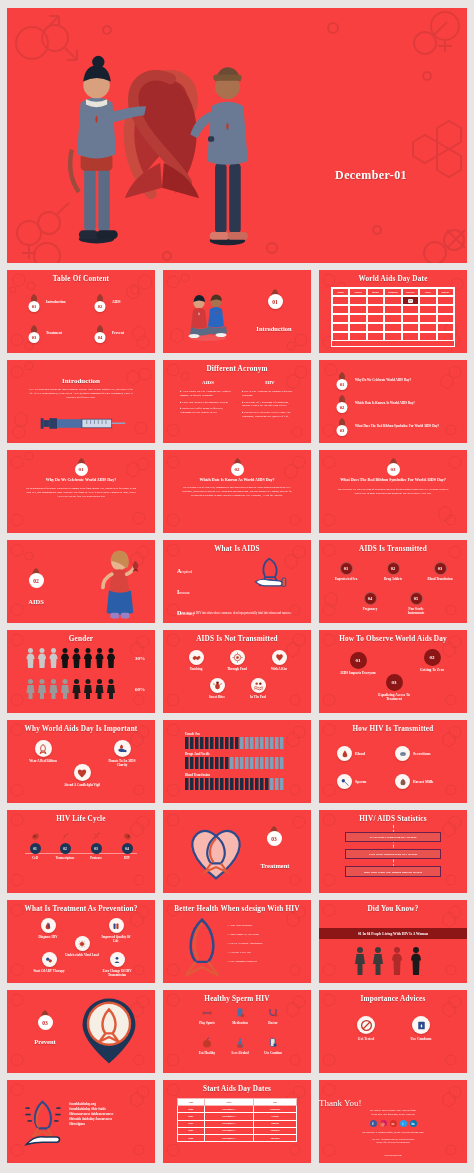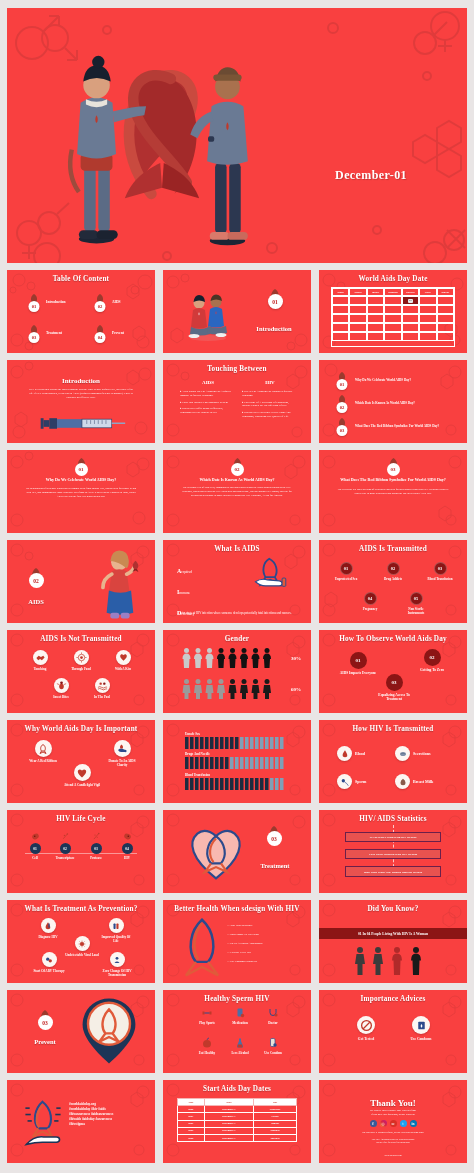--- a/index.html
+++ b/index.html
@@ -357,21 +357,21 @@
       <svg class="bg" viewBox="0 0 148 83">
           <g stroke="#8c2a2a" stroke-width=".8" fill="none">
             <circle cx="10" cy="10" r="6"></circle>
             <circle cx="22" cy="16" r="4"></circle>
             <circle cx="138" cy="12" r="6"></circle>
             <circle cx="10" cy="70" r="6"></circle>
             <circle cx="134" cy="72" r="5"></circle>
             <path d="M124 18 l6 -4 l6 4 l0 7 l-6 4 l-6 -4z"></path>
           </g>
         </svg>
-      <div class="s-title">Touching Between</div>
+      <div class="s-title">Different Acronym</div>
       <div style="position:absolute;left:16px;top:20px;width:58px;text-align:center;font-size:5px;font-weight:bold">AIDS</div>
       <div style="position:absolute;left:78px;top:20px;width:58px;text-align:center;font-size:5px;font-weight:bold">HIV</div>
       <ul style="position:absolute;left:17px;top:30px;width:54px;list-style:none">
         <li class="tinier" style="margin-bottom:3px"><span style="color:#fff">▸ </span><span>AIDS Stands For The Acronym For Acquired Immune Deficiency Syndrome</span></li>
         <li class="tinier" style="margin-bottom:3px"><span style="color:#fff">▸ </span><span>Virus That Invades That Immunity System</span></li>
         <li class="tinier"><span style="color:#fff">▸ </span><span>Patient Will Suffer Minor Difficulties, Symptoms Will Be Similar To Flu</span></li>
       </ul>
       <ul style="position:absolute;left:79px;top:30px;width:54px;list-style:none">
         <li class="tinier" style="margin-bottom:3px"><span style="color:#fff">▸ </span><span>HIV Is The Acronym For Human Deficiency Syndrome</span></li>
         <li class="tinier" style="margin-bottom:3px"><span style="color:#fff">▸ </span><span>Last Stage Of A Spectrum Of Conditions, Initially Caused By The Infection Of HIV</span></li>
@@ -573,20 +573,111 @@
       <div style="position:absolute;left:82px;top:52px;width:30px" class="ctr">
         <div class="dotnum">05</div>
         <div class="lbl" style="margin-top:2px">Non Sterile Instruments</div>
       </div>
     </div>
 
     <div class="slide">
       <svg class="bg" viewBox="0 0 148 83">
           <g stroke="#8c2a2a" stroke-width=".8" fill="none">
             <circle cx="10" cy="10" r="6"></circle>
+            <circle cx="136" cy="12" r="6"></circle>
+            <circle cx="10" cy="70" r="6"></circle>
+            <circle cx="132" cy="70" r="5"></circle>
+            <path d="M124 16 l6 -4 l6 4 l0 7 l-6 4 l-6 -4z"></path>
+          </g>
+        </svg>
+      <div class="s-title">Gender</div>
+      <svg style="position:absolute;left:18px;top:17px;width:92px;height:22px" viewBox="0 0 184 44">
+        <g fill="#c9c9c9">
+            <g>
+              <circle cx="11" cy="7" r="5"></circle>
+              <path d="M11 13 q-8 0 -8 11 l2 0 l1 18 l10 0 l1 -18 l2 0 q0 -11 -8 -11z"></path>
+            </g>
+        <g transform="translate(23)">
+              <circle cx="11" cy="7" r="5"></circle>
+              <path d="M11 13 q-8 0 -8 11 l2 0 l1 18 l10 0 l1 -18 l2 0 q0 -11 -8 -11z"></path>
+            </g>
+        <g transform="translate(46)">
+              <circle cx="11" cy="7" r="5"></circle>
+              <path d="M11 13 q-8 0 -8 11 l2 0 l1 18 l10 0 l1 -18 l2 0 q0 -11 -8 -11z"></path>
+            </g>
+          </g>
+        <g fill="#121212">
+            <g transform="translate(69)">
+              <circle cx="11" cy="7" r="5"></circle>
+              <path d="M11 13 q-8 0 -8 11 l2 0 l1 18 l10 0 l1 -18 l2 0 q0 -11 -8 -11z"></path>
+            </g>
+        <g transform="translate(92)">
+              <circle cx="11" cy="7" r="5"></circle>
+              <path d="M11 13 q-8 0 -8 11 l2 0 l1 18 l10 0 l1 -18 l2 0 q0 -11 -8 -11z"></path>
+            </g>
+        <g transform="translate(115)">
+              <circle cx="11" cy="7" r="5"></circle>
+              <path d="M11 13 q-8 0 -8 11 l2 0 l1 18 l10 0 l1 -18 l2 0 q0 -11 -8 -11z"></path>
+            </g>
+        <g transform="translate(138)">
+              <circle cx="11" cy="7" r="5"></circle>
+              <path d="M11 13 q-8 0 -8 11 l2 0 l1 18 l10 0 l1 -18 l2 0 q0 -11 -8 -11z"></path>
+            </g>
+        <g transform="translate(161)">
+              <circle cx="11" cy="7" r="5"></circle>
+              <path d="M11 13 q-8 0 -8 11 l2 0 l1 18 l10 0 l1 -18 l2 0 q0 -11 -8 -11z"></path>
+            </g>
+          </g>
+      </svg>
+      <div style="position:absolute;right:10px;top:26px;font-size:5px;font-weight:bold">30%</div>
+      <svg style="position:absolute;left:18px;top:48px;width:92px;height:22px" viewBox="0 0 184 44">
+        <g fill="#9a9a9a">
+            <g>
+              <circle cx="11" cy="7" r="5"></circle>
+              <path d="M5 14 h12 l2 16 l-4 0 l0 12 l-8 0 l0 -12 l-4 0z"></path>
+            </g>
+        <g transform="translate(23)">
+              <circle cx="11" cy="7" r="5"></circle>
+              <path d="M5 14 h12 l2 16 l-4 0 l0 12 l-8 0 l0 -12 l-4 0z"></path>
+            </g>
+        <g transform="translate(46)">
+              <circle cx="11" cy="7" r="5"></circle>
+              <path d="M5 14 h12 l2 16 l-4 0 l0 12 l-8 0 l0 -12 l-4 0z"></path>
+            </g>
+        <g transform="translate(69)">
+              <circle cx="11" cy="7" r="5"></circle>
+              <path d="M5 14 h12 l2 16 l-4 0 l0 12 l-8 0 l0 -12 l-4 0z"></path>
+            </g>
+          </g>
+        <g fill="#1a1a1a">
+            <g transform="translate(92)">
+              <circle cx="11" cy="7" r="5"></circle>
+              <path d="M5 14 h12 l2 16 l-4 0 l0 12 l-8 0 l0 -12 l-4 0z"></path>
+            </g>
+        <g transform="translate(115)">
+              <circle cx="11" cy="7" r="5"></circle>
+              <path d="M5 14 h12 l2 16 l-4 0 l0 12 l-8 0 l0 -12 l-4 0z"></path>
+            </g>
+        <g transform="translate(138)">
+              <circle cx="11" cy="7" r="5"></circle>
+              <path d="M5 14 h12 l2 16 l-4 0 l0 12 l-8 0 l0 -12 l-4 0z"></path>
+            </g>
+        <g transform="translate(161)">
+              <circle cx="11" cy="7" r="5"></circle>
+              <path d="M5 14 h12 l2 16 l-4 0 l0 12 l-8 0 l0 -12 l-4 0z"></path>
+            </g>
+          </g>
+      </svg>
+      <div style="position:absolute;right:10px;top:57px;font-size:5px;font-weight:bold">60%</div>
+    </div>
+
+    <div class="slide">
+      <svg class="bg" viewBox="0 0 148 83">
+          <g stroke="#8c2a2a" stroke-width=".8" fill="none">
+            <circle cx="10" cy="10" r="6"></circle>
             <circle cx="136" cy="10" r="6"></circle>
             <circle cx="10" cy="70" r="6"></circle>
             <circle cx="132" cy="70" r="5"></circle>
             <path d="M124 16 l6 -4 l6 4 l0 7 l-6 4 l-6 -4z"></path>
           </g>
         </svg>
       <div class="s-title">AIDS Is Not Transmitted</div>
       <div style="position:absolute;left:20px;top:20px;width:26px" class="ctr">
         <div class="iconcirc">
             <svg viewBox="0 0 24 24" style="width:11px;height:11px">
@@ -627,111 +718,20 @@
         <div class="iconcirc">
             <svg viewBox="0 0 24 24" style="width:11px;height:11px">
               <circle cx="8" cy="8" r="2.6" fill="#c0392b"></circle>
               <circle cx="16" cy="8" r="2.6" fill="#8c1515"></circle>
               <path d="M2 16 q4 -3 8 0 q4 3 8 0 q2 -1.5 4 0" stroke="#c0392b" stroke-width="1.6" fill="none"></path>
               <path d="M2 20 q4 -3 8 0 q4 3 8 0 q2 -1.5 4 0" stroke="#c0392b" stroke-width="1.6" fill="none"></path>
             </svg>
           </div>
         <div class="lbl" style="margin-top:2px">In The Pool</div>
       </div>
-    </div>
-
-    <div class="slide">
-      <svg class="bg" viewBox="0 0 148 83">
-          <g stroke="#8c2a2a" stroke-width=".8" fill="none">
-            <circle cx="10" cy="10" r="6"></circle>
-            <circle cx="136" cy="12" r="6"></circle>
-            <circle cx="10" cy="70" r="6"></circle>
-            <circle cx="132" cy="70" r="5"></circle>
-            <path d="M124 16 l6 -4 l6 4 l0 7 l-6 4 l-6 -4z"></path>
-          </g>
-        </svg>
-      <div class="s-title">Gender</div>
-      <svg style="position:absolute;left:18px;top:17px;width:92px;height:22px" viewBox="0 0 184 44">
-        <g fill="#c9c9c9">
-            <g>
-              <circle cx="11" cy="7" r="5"></circle>
-              <path d="M11 13 q-8 0 -8 11 l2 0 l1 18 l10 0 l1 -18 l2 0 q0 -11 -8 -11z"></path>
-            </g>
-        <g transform="translate(23)">
-              <circle cx="11" cy="7" r="5"></circle>
-              <path d="M11 13 q-8 0 -8 11 l2 0 l1 18 l10 0 l1 -18 l2 0 q0 -11 -8 -11z"></path>
-            </g>
-        <g transform="translate(46)">
-              <circle cx="11" cy="7" r="5"></circle>
-              <path d="M11 13 q-8 0 -8 11 l2 0 l1 18 l10 0 l1 -18 l2 0 q0 -11 -8 -11z"></path>
-            </g>
-          </g>
-        <g fill="#121212">
-            <g transform="translate(69)">
-              <circle cx="11" cy="7" r="5"></circle>
-              <path d="M11 13 q-8 0 -8 11 l2 0 l1 18 l10 0 l1 -18 l2 0 q0 -11 -8 -11z"></path>
-            </g>
-        <g transform="translate(92)">
-              <circle cx="11" cy="7" r="5"></circle>
-              <path d="M11 13 q-8 0 -8 11 l2 0 l1 18 l10 0 l1 -18 l2 0 q0 -11 -8 -11z"></path>
-            </g>
-        <g transform="translate(115)">
-              <circle cx="11" cy="7" r="5"></circle>
-              <path d="M11 13 q-8 0 -8 11 l2 0 l1 18 l10 0 l1 -18 l2 0 q0 -11 -8 -11z"></path>
-            </g>
-        <g transform="translate(138)">
-              <circle cx="11" cy="7" r="5"></circle>
-              <path d="M11 13 q-8 0 -8 11 l2 0 l1 18 l10 0 l1 -18 l2 0 q0 -11 -8 -11z"></path>
-            </g>
-        <g transform="translate(161)">
-              <circle cx="11" cy="7" r="5"></circle>
-              <path d="M11 13 q-8 0 -8 11 l2 0 l1 18 l10 0 l1 -18 l2 0 q0 -11 -8 -11z"></path>
-            </g>
-          </g>
-      </svg>
-      <div style="position:absolute;right:10px;top:26px;font-size:5px;font-weight:bold">30%</div>
-      <svg style="position:absolute;left:18px;top:48px;width:92px;height:22px" viewBox="0 0 184 44">
-        <g fill="#9a9a9a">
-            <g>
-              <circle cx="11" cy="7" r="5"></circle>
-              <path d="M5 14 h12 l2 16 l-4 0 l0 12 l-8 0 l0 -12 l-4 0z"></path>
-            </g>
-        <g transform="translate(23)">
-              <circle cx="11" cy="7" r="5"></circle>
-              <path d="M5 14 h12 l2 16 l-4 0 l0 12 l-8 0 l0 -12 l-4 0z"></path>
-            </g>
-        <g transform="translate(46)">
-              <circle cx="11" cy="7" r="5"></circle>
-              <path d="M5 14 h12 l2 16 l-4 0 l0 12 l-8 0 l0 -12 l-4 0z"></path>
-            </g>
-        <g transform="translate(69)">
-              <circle cx="11" cy="7" r="5"></circle>
-              <path d="M5 14 h12 l2 16 l-4 0 l0 12 l-8 0 l0 -12 l-4 0z"></path>
-            </g>
-          </g>
-        <g fill="#1a1a1a">
-            <g transform="translate(92)">
-              <circle cx="11" cy="7" r="5"></circle>
-              <path d="M5 14 h12 l2 16 l-4 0 l0 12 l-8 0 l0 -12 l-4 0z"></path>
-            </g>
-        <g transform="translate(115)">
-              <circle cx="11" cy="7" r="5"></circle>
-              <path d="M5 14 h12 l2 16 l-4 0 l0 12 l-8 0 l0 -12 l-4 0z"></path>
-            </g>
-        <g transform="translate(138)">
-              <circle cx="11" cy="7" r="5"></circle>
-              <path d="M5 14 h12 l2 16 l-4 0 l0 12 l-8 0 l0 -12 l-4 0z"></path>
-            </g>
-        <g transform="translate(161)">
-              <circle cx="11" cy="7" r="5"></circle>
-              <path d="M5 14 h12 l2 16 l-4 0 l0 12 l-8 0 l0 -12 l-4 0z"></path>
-            </g>
-          </g>
-      </svg>
-      <div style="position:absolute;right:10px;top:57px;font-size:5px;font-weight:bold">60%</div>
     </div>
 
     <div class="slide">
       <svg class="bg" viewBox="0 0 148 83">
           <g stroke="#8c2a2a" stroke-width=".8" fill="none">
             <circle cx="10" cy="10" r="6"></circle>
             <circle cx="136" cy="12" r="6"></circle>
             <circle cx="10" cy="70" r="6"></circle>
             <circle cx="132" cy="70" r="5"></circle>
             <path d="M124 16 l6 -4 l6 4 l0 7 l-6 4 l-6 -4z"></path>
@@ -1331,21 +1331,21 @@
     <div class="slide">
       <svg class="bg" viewBox="0 0 148 83">
           <g stroke="#8c2a2a" stroke-width=".8" fill="none">
             <circle cx="10" cy="10" r="6"></circle>
             <circle cx="136" cy="12" r="6"></circle>
             <circle cx="10" cy="70" r="6"></circle>
             <circle cx="132" cy="70" r="5"></circle>
             <path d="M124 16 l6 -4 l6 4 l0 7 l-6 4 l-6 -4z"></path>
           </g>
         </svg>
-      <div style="position:absolute;left:0;right:0;top:18px;text-align:center;font-size:9px;font-weight:bold;text-shadow:0 1px 1px rgba(0,0,0,.25)">Thank You!</div>
+      <div style="position:absolute;left:0;right:0;top:18px;font-size:9px;font-weight:normal;text-shadow:0 1px 1px rgba(0,0,0,.25)">Thank You!</div>
       <div style="position:absolute;left:0;right:0;top:29px;text-align:center;font-size:2.6px">We respect your valuable time with Sliefing!</div>
       <div style="position:absolute;left:0;right:0;top:33px;text-align:center;font-size:2.6px">If you have any questions, please reach us.</div>
       <div style="position:absolute;left:0;right:0;top:40px;display:flex;justify-content:center;gap:3px">
         <span style="width:7px;height:7px;border-radius:50%;background:#3b5998;display:flex;align-items:center;justify-content:center;color:#fff;font-size:4px;font-weight:bold">f</span>
         <span style="width:7px;height:7px;border-radius:50%;background:linear-gradient(45deg,#f09433,#dc2743,#bc1888);display:flex;align-items:center;justify-content:center;color:#fff;font-size:3.6px">◎</span>
         <span style="width:7px;height:7px;border-radius:50%;background:#d93025;display:flex;align-items:center;justify-content:center;color:#fff;font-size:3.4px">✉</span>
         <span style="width:7px;height:7px;border-radius:50%;background:#1da1f2;display:flex;align-items:center;justify-content:center;color:#fff;font-size:3.6px">t</span>
         <span style="width:7px;height:7px;border-radius:50%;background:#0077b5;display:flex;align-items:center;justify-content:center;color:#fff;font-size:3.6px;font-weight:bold">in</span>
       </div>
       <div style="position:absolute;left:0;right:0;top:51px;text-align:center;font-size:2.6px">Do you have a design request, please visit our sdesign page</div>

